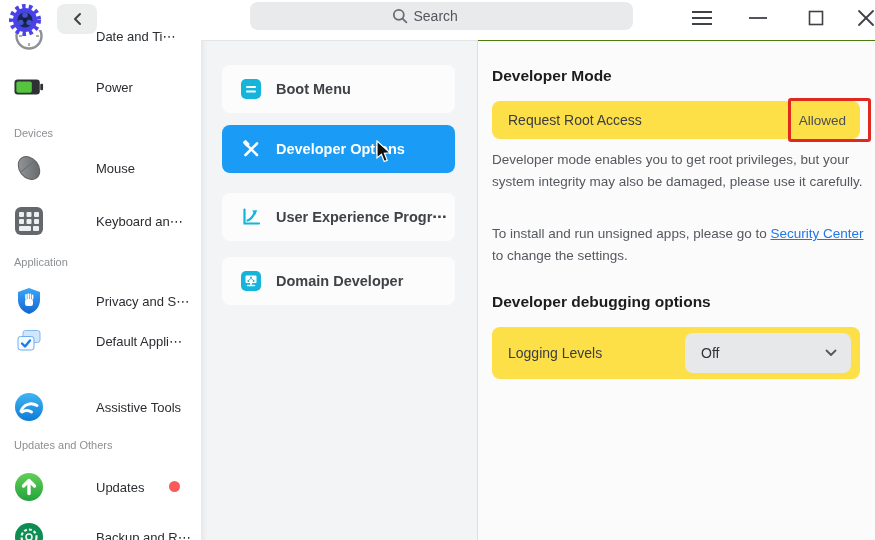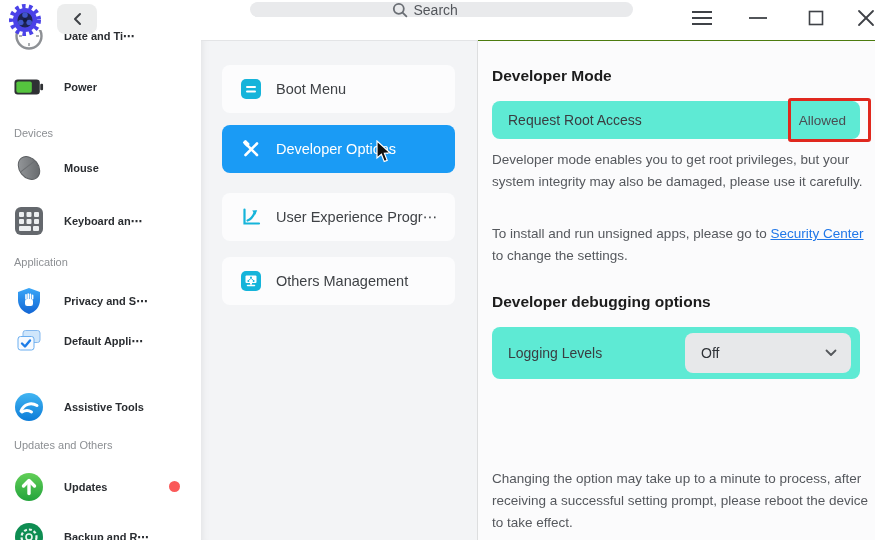--- a/index.html
+++ b/index.html
@@ -22,45 +22,45 @@
   .midcol{position:absolute;left:201px;top:40px;width:276px;height:500px;background:#f3f4f6;
           border-top:1px solid #e3e4e6;box-shadow:inset 8px 0 8px -8px rgba(0,0,0,.10);}
   .vdivider{position:absolute;left:477px;top:40px;width:1px;height:500px;background:#dddedf;}
   .rightcol{position:absolute;left:478px;top:40px;width:397px;height:500px;background:#fbfbfc;border-top:1px solid #4d7c0f;}
 
   
   .titlebar{position:absolute;left:0;top:0;width:875px;height:30px;background:#fff;z-index:5;}
   .appicon{position:absolute;left:8px;top:3px;width:34px;height:34px;}
   .backbtn{position:absolute;left:57px;top:4px;width:40px;height:30px;background:#eceded;border-radius:8px;
            display:flex;align-items:center;justify-content:center;cursor:pointer;}
-  .searchbox{position:absolute;left:250px;top:2px;width:383px;height:15px;background:#e9eaec;border-radius:8px;
+  .searchbox{position:absolute;left:250px;top:2px;width:383px;height:28px;background:#e9eaec;border-radius:8px;
              display:flex;align-items:center;justify-content:center;gap:6px;}
   .searchbox input{border:none;background:transparent;outline:none;width:78px;font-size:14px;color:#3c4046;
                    font-family:"Liberation Sans","DejaVu Sans",sans-serif;}
   .searchbox input::placeholder{color:#53565b;opacity:1;}
   .winctl{position:absolute;top:0;height:36px;display:flex;align-items:center;justify-content:center;width:36px;cursor:pointer;}
 
   
   .srow{position:absolute;left:14px;height:34px;display:flex;align-items:center;width:182px;cursor:pointer;}
   .srow .sicon{width:30px;height:30px;flex:0 0 30px;margin-right:20px;display:flex;align-items:center;justify-content:center;}
-  .srow .slbl{font-size:11px;font-weight:700;color:#2a2d31;white-space:nowrap;}
+  .srow .slbl{font-size:13px;font-weight:400;color:#2a2d31;white-space:nowrap;margin-left:32px;}
   .sechead{position:absolute;left:14px;font-size:11px;color:#8c8f93;}
   .reddot{position:absolute;left:155px;top:11px;width:11px;height:11px;border-radius:50%;background:var(--badge-red);}
 
   
   .navcard{position:absolute;left:21px;width:233px;height:48px;border-radius:8px;background:#fcfcfd;
            display:flex;align-items:center;padding-left:18px;cursor:pointer;}
   .navcard .nicon{width:22px;height:22px;flex:0 0 22px;margin-right:14px;display:flex;align-items:center;justify-content:center;}
-  .navcard .nlbl{font-size:14.5px;font-weight:400;color:#3f4246;white-space:nowrap;}
+  .navcard .nlbl{font-size:14.5px;font-weight:700;color:#3f4246;white-space:nowrap;}
   .navcard.selected{background:var(--accent);}
   .navcard.selected .nlbl{color:#fff;}
 
   
   .h1{position:absolute;left:14px;font-size:15.5px;font-weight:700;color:#1c1c1c;}
-  .rowcard{position:absolute;left:14px;width:368px;background:#5eead4;border-radius:8px;display:flex;align-items:center;}
+  .rowcard{position:absolute;left:14px;width:368px;background:#fde047;border-radius:8px;display:flex;align-items:center;}
   .rowlbl{margin-left:16px;font-size:14px;color:var(--txt-label);}
   .rowval{position:absolute;right:14px;font-size:13.5px;color:#4a4d52;}
   .para{position:absolute;left:14px;width:376px;font-size:13.5px;line-height:22px;color:var(--txt-body);}
   .para a{color:var(--link);text-decoration:underline;cursor:pointer;}
   .dropdown{position:absolute;left:193px;top:6px;width:166px;height:40px;background:#e7e8ea;border-radius:8px;
             display:flex;align-items:center;cursor:pointer;}
   .dropdown .dval{margin-left:16px;font-size:14px;color:#2f3237;}
   .dropdown svg{position:absolute;right:14px;}
   .hlbox{position:absolute;left:310px;top:57px;width:83px;height:44px;border:3px solid var(--hl-red);border-radius:3px;z-index:6;}
 
@@ -262,21 +262,21 @@
             <rect x="4.5" y="4.5" width="11" height="7.5" rx="1" fill="#fff"></rect>
             <circle cx="10" cy="6.6" r="1" fill="#15b4da"></circle>
             <circle cx="7.4" cy="10" r="1" fill="#15b4da"></circle>
             <circle cx="12.6" cy="10" r="1" fill="#15b4da"></circle>
             <line x1="10" y1="7.4" x2="7.6" y2="9.2" stroke="#15b4da" stroke-width="0.8"></line>
             <line x1="10" y1="7.4" x2="12.4" y2="9.2" stroke="#15b4da" stroke-width="0.8"></line>
             <rect x="9" y="12" width="2" height="1.6" fill="#fff"></rect>
             <line x1="6.5" y1="14.6" x2="13.5" y2="14.6" stroke="#fff" stroke-width="1.5" stroke-linecap="round"></line>
           </svg>
       </span>
-      <span class="nlbl">Others Management</span>
+      <span class="nlbl">Domain Developer</span>
     </div>
   </div>
 
   <div class="vdivider"></div>
 
   <div class="rightcol">
 
     <div class="h1" style="top:26px">Developer Mode</div>
 
     <div class="rowcard" style="top:60px;height:38px">
@@ -294,21 +294,20 @@
     <div class="rowcard" style="top:286px;height:52px">
       <span class="rowlbl">Logging Levels</span>
       <div class="dropdown">
         <span class="dval">Off</span>
         <svg width="12" height="8" viewBox="0 0 12 8">
             <polyline points="1.5,1.5 6,6 10.5,1.5" fill="none" stroke="#55585c" stroke-width="1.8" stroke-linecap="round" stroke-linejoin="round"></polyline>
           </svg>
       </div>
     </div>
 
-    <p class="para" style="top:427px">Changing the option may take up to a minute to process, after receiving a successful setting prompt, please reboot the device to take effect.</p>
   </div>
 
   <div class="titlebar"></div>
 
   <div class="appicon" style="z-index:7">
     <svg width="34" height="34" viewBox="0 0 34 34">
         <circle cx="17" cy="17" r="13.5" fill="none" stroke="#4a42e8" stroke-width="5" stroke-dasharray="3.5 3.2"></circle>
         <circle cx="17" cy="17" r="12" fill="#4a42e8"></circle>
         <circle cx="17" cy="17" r="7.5" fill="#1d2352"></circle>
         <circle cx="17" cy="12" r="2.8" fill="#3f56c9"></circle>

